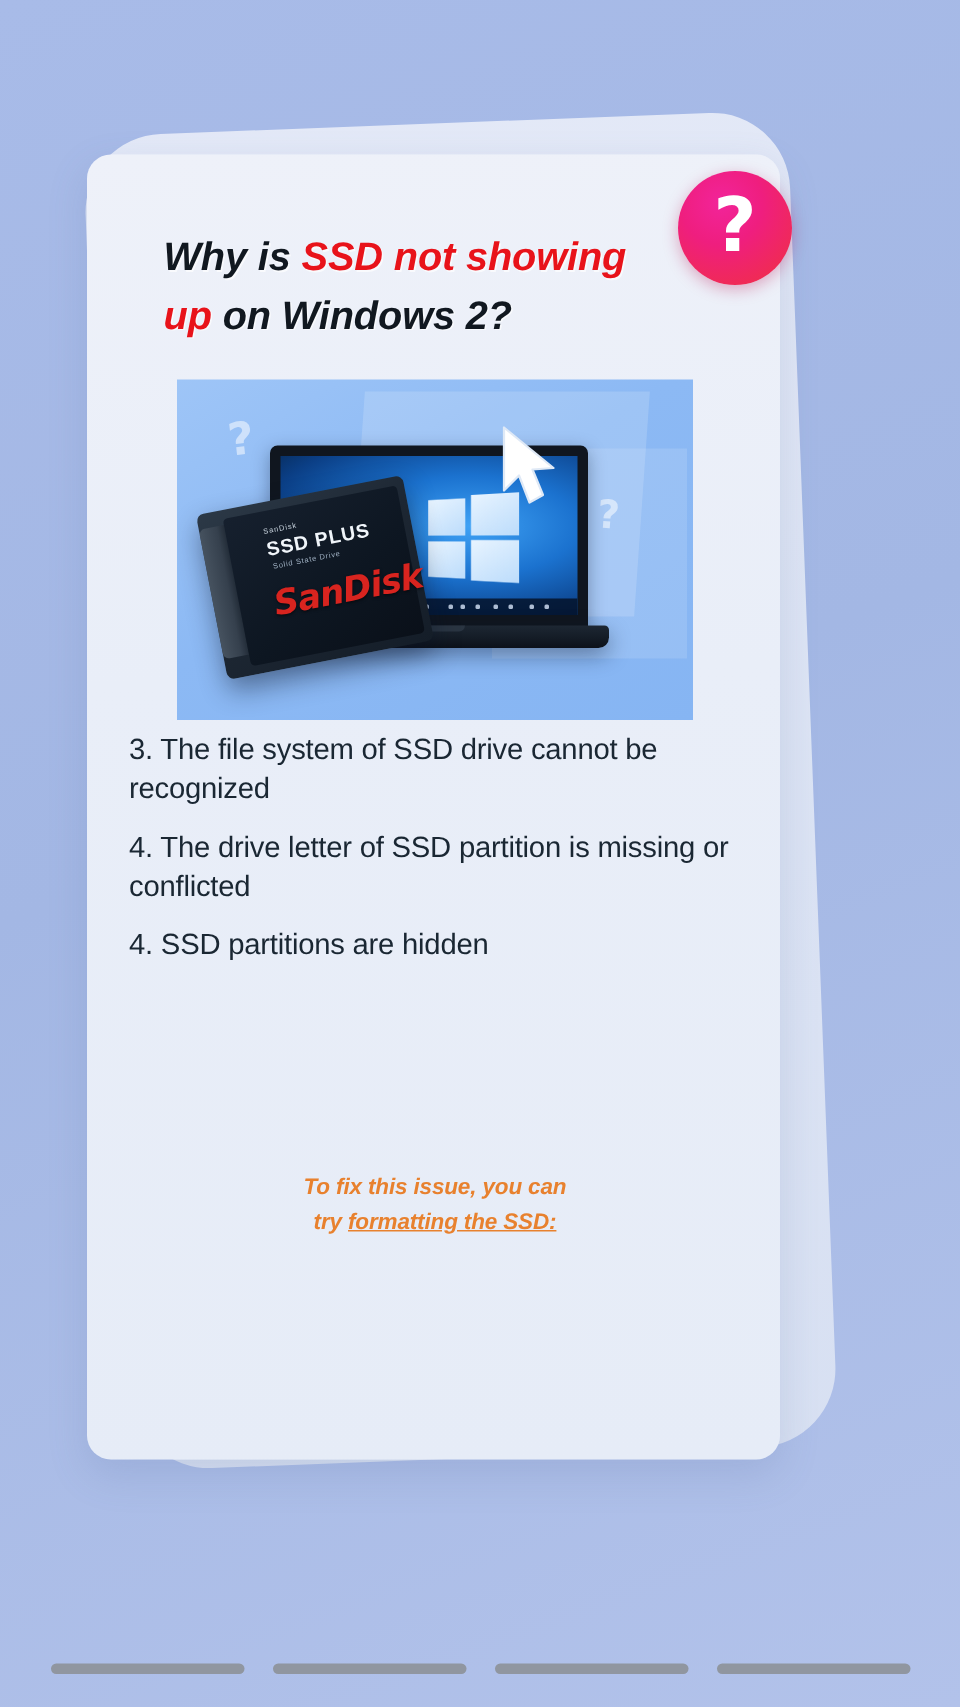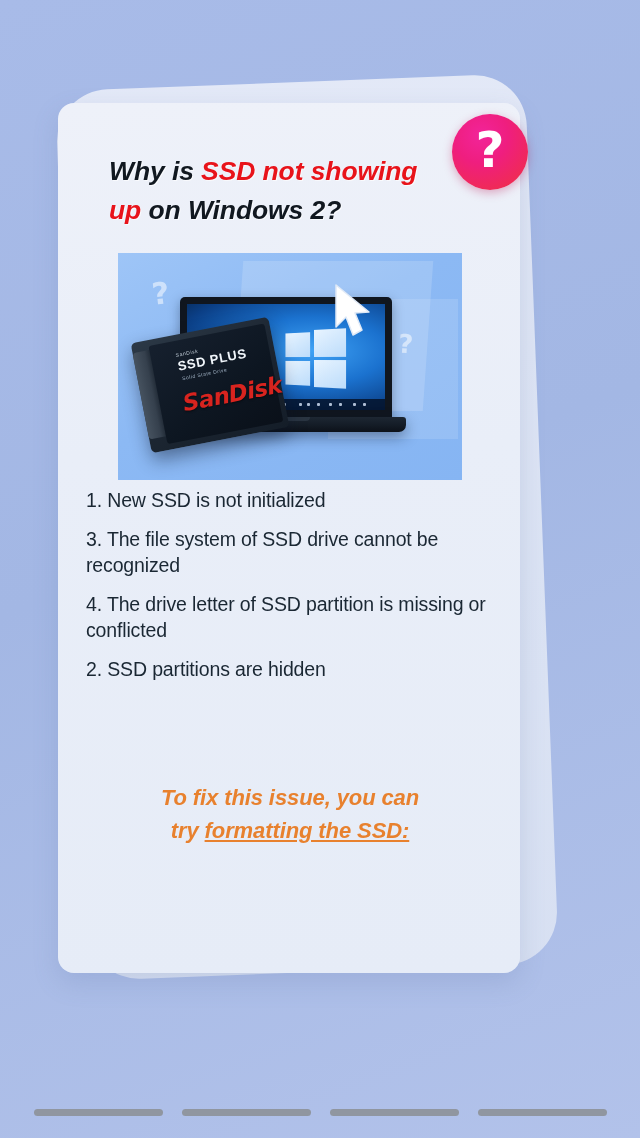--- a/index.html
+++ b/index.html
@@ -285,21 +285,21 @@
     letter-spacing: -0.15px;
   }
 
   
   .cta {
     position: absolute;
     left: 62px;
     top: 678px;
     width: 340px;
     text-align: center;
-    font-size: 22px;
+    font-size: 15px;
     font-weight: bold;
     font-style: italic;
     line-height: 1.5;
     color: #e8812e;
     letter-spacing: -0.1px;
   }
   .cta .u { text-decoration: underline; }
 
   
   .pager {
@@ -377,24 +377,23 @@
         <div class="sub">Solid State Drive</div>
         <div class="brand">SanDisk</div>
       </div>
 
       <svg class="cursor" viewBox="0 0 44 62" xmlns="http://www.w3.org/2000/svg">
         <path d="M6 2 L6 44 L16 34 L23 52 L32 47 L25 30 L39 29 Z" fill="#ffffff" stroke="#dfe9f6" stroke-width="1.5" stroke-linejoin="round"></path>
       </svg>
     </div>
 
     <div class="reasons">
-      <div class="reason">1. New SSD is not initialized</div>
       <div class="reason">3. The file system of SSD drive cannot be recognized</div>
       <div class="reason">4. The drive letter of SSD partition is missing or conflicted</div>
-      <div class="reason">2. SSD partitions are hidden</div>
+      <div class="reason">4. SSD partitions are hidden</div>
     </div>
 
     <div class="cta">
       <span>To fix this issue, you can</span><br>
       <span>try </span><span class="u">formatting the SSD:</span>
     </div>
 
   </div>
 
   <div class="q-badge">

